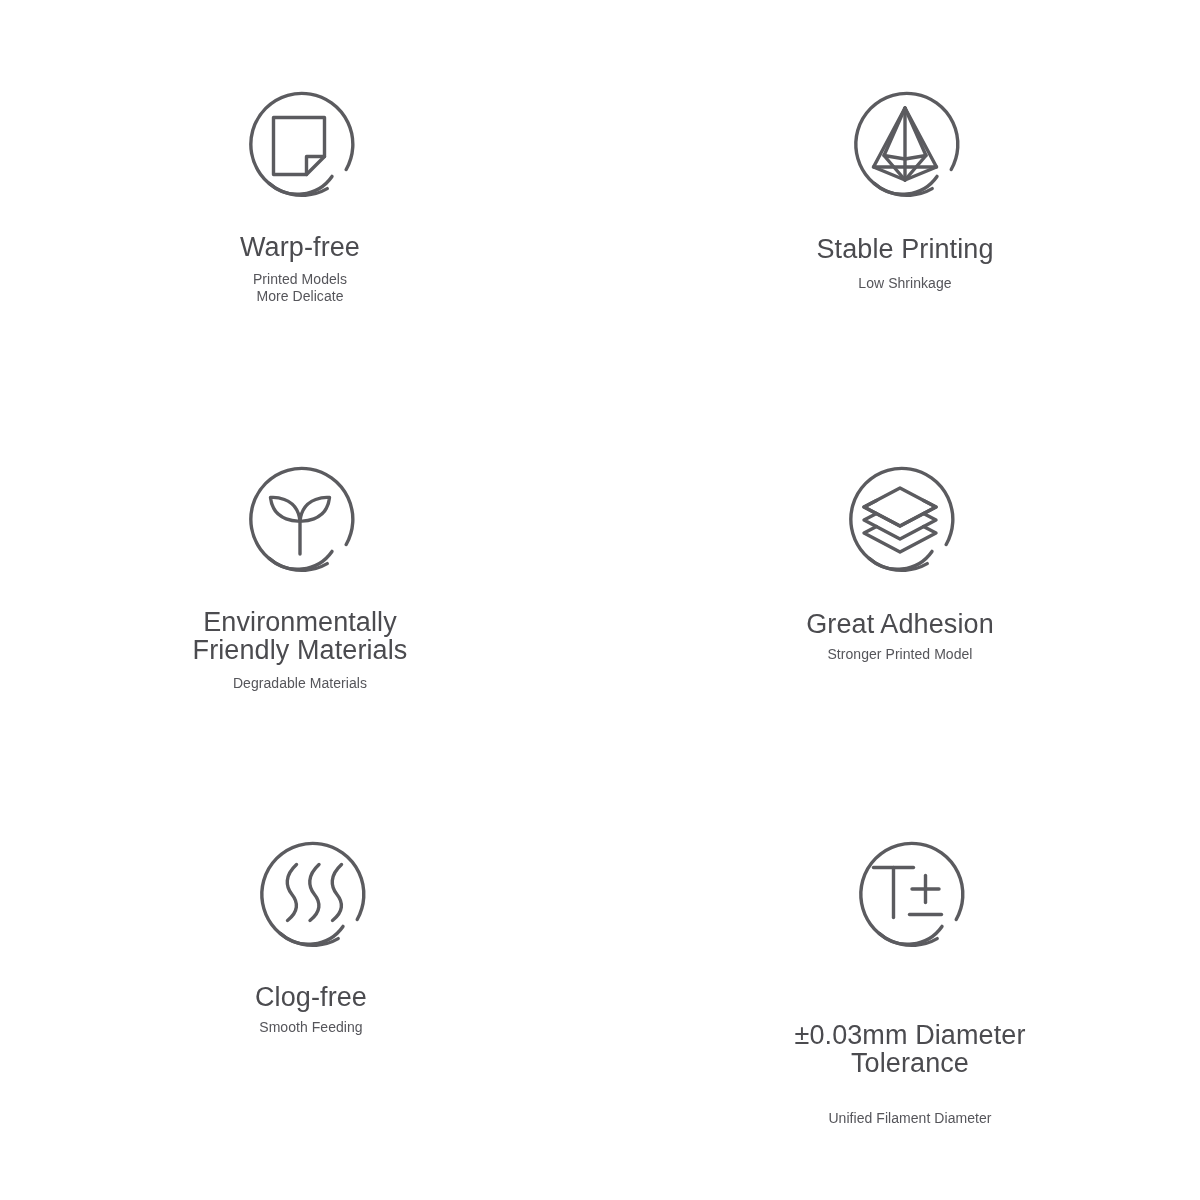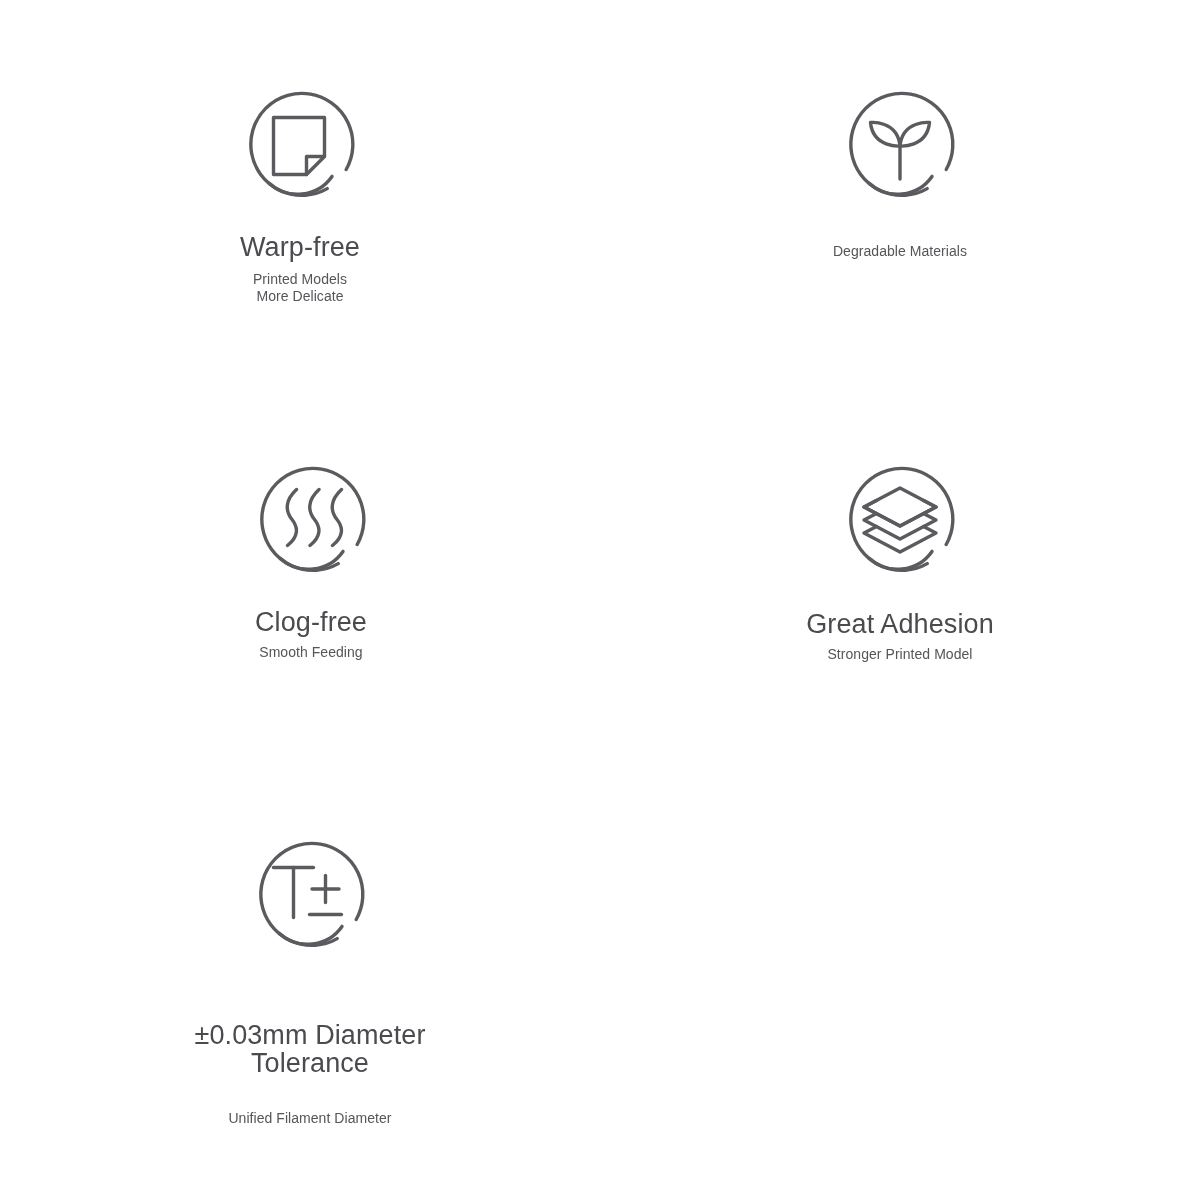--- a/index.html
+++ b/index.html
@@ -108,38 +108,87 @@
         </g>
       </svg>
     </div>
     <div class="feature-text">
       <div class="feature-title">Warp-free</div>
       <div class="feature-sub">Printed Models
 More Delicate</div>
     </div>
   </div>
 
+  <div class="feature-cell cell-1">
+    <div class="icon-wrap">
+      <svg viewBox="0 0 142 142" xmlns="http://www.w3.org/2000/svg">
+        <g fill="none" stroke="#5b5b5f" stroke-width="3.4" stroke-linecap="round" stroke-linejoin="round">
+          <path d="M 117.2 94.5 A 51 51 0 1 0 98.2 113.6"></path>
+          <path d="M 40.2 108.2 A 42 42 0 0 0 103.0 101.4"></path>
+
+          <path d="M 71 33 L 39.5 92 L 102.5 92 Z"></path>
+
+          <path d="M 39.5 92 L 71 105 L 102.5 92"></path>
+
+          <path d="M 71 33 L 71 105"></path>
+
+          <path d="M 71 33 L 50.0 80.5 L 71 105"></path>
+          <path d="M 71 33 L 92.0 80.5 L 71 105"></path>
+
+          <path d="M 50.0 80.5 L 71 84 L 92.0 80.5"></path>
+        </g>
+      </svg>
+    </div>
+    <div class="feature-text">
+      <div class="feature-title">Stable Printing</div>
+      <div class="feature-sub">Low Shrinkage</div>
+    </div>
+  </div>
 
   <div class="feature-cell cell-2">
     <div class="icon-wrap">
       <svg viewBox="0 0 142 142" xmlns="http://www.w3.org/2000/svg">
         <g fill="none" stroke="#5b5b5f" stroke-width="3.4" stroke-linecap="round" stroke-linejoin="round">
           <path d="M 117.2 94.5 A 51 51 0 1 0 98.2 113.6"></path>
           <path d="M 40.2 108.2 A 42 42 0 0 0 103.0 101.4"></path>
 
           <path d="M 71 68 L 71 104"></path>
 
           <path d="M 71 71 C 71 71 44 73 41.5 47.5 C 41.5 47.5 68.5 45 71 71 Z"></path>
 
           <path d="M 71 71 C 71 71 98 73 100.5 47.5 C 100.5 47.5 73.5 45 71 71 Z"></path>
         </g>
       </svg>
     </div>
     <div class="feature-text">
+      <div class="feature-title">Environmentally
+Friendly Materials</div>
       <div class="feature-sub">Degradable Materials</div>
+    </div>
+  </div>
+
+  <div class="feature-cell cell-4">
+    <div class="icon-wrap">
+      <svg viewBox="0 0 142 142" xmlns="http://www.w3.org/2000/svg">
+        <g fill="none" stroke="#5b5b5f" stroke-width="3.4" stroke-linecap="round" stroke-linejoin="round">
+          <path d="M 117.2 94.5 A 51 51 0 1 0 98.2 113.6"></path>
+          <path d="M 40.2 108.2 A 42 42 0 0 0 103.0 101.4"></path>
+
+          <path d="M 71 38 L 107 57 L 71 76 L 35 57 Z"></path>
+
+          <path d="M 47.5 50.5 L 35 57 L 71 76 L 107 57 L 94.5 50.5"></path>
+          <path d="M 47.5 63.5 L 35 70 L 71 89 L 107 70 L 94.5 63.5"></path>
+
+          <path d="M 47.5 76.5 L 35 83 L 71 102 L 107 83 L 94.5 76.5"></path>
+        </g>
+      </svg>
+    </div>
+    <div class="feature-text">
+      <div class="feature-title">Great Adhesion</div>
+      <div class="feature-sub">Stronger Printed Model</div>
     </div>
   </div>
 
   <div class="feature-cell cell-3">
     <div class="icon-wrap">
       <svg viewBox="0 0 142 142" xmlns="http://www.w3.org/2000/svg">
         <g fill="none" stroke="#5b5b5f" stroke-width="3.4" stroke-linecap="round" stroke-linejoin="round">
           <path d="M 117.2 94.5 A 51 51 0 1 0 98.2 113.6"></path>
           <path d="M 40.2 108.2 A 42 42 0 0 0 103.0 101.4"></path>
 
@@ -148,42 +197,20 @@
           <path d="M 101.5 39.5 C 89.5 50.5 90.5 61.5 97.0 69.5 C 103.5 77.5 103.5 87.0 92.5 95.5"></path>
         </g>
       </svg>
     </div>
     <div class="feature-text">
       <div class="feature-title">Clog-free</div>
       <div class="feature-sub">Smooth Feeding</div>
     </div>
   </div>
 
-  <div class="feature-cell cell-4">
-    <div class="icon-wrap">
-      <svg viewBox="0 0 142 142" xmlns="http://www.w3.org/2000/svg">
-        <g fill="none" stroke="#5b5b5f" stroke-width="3.4" stroke-linecap="round" stroke-linejoin="round">
-          <path d="M 117.2 94.5 A 51 51 0 1 0 98.2 113.6"></path>
-          <path d="M 40.2 108.2 A 42 42 0 0 0 103.0 101.4"></path>
-
-          <path d="M 71 38 L 107 57 L 71 76 L 35 57 Z"></path>
-
-          <path d="M 47.5 50.5 L 35 57 L 71 76 L 107 57 L 94.5 50.5"></path>
-          <path d="M 47.5 63.5 L 35 70 L 71 89 L 107 70 L 94.5 63.5"></path>
-
-          <path d="M 47.5 76.5 L 35 83 L 71 102 L 107 83 L 94.5 76.5"></path>
-        </g>
-      </svg>
-    </div>
-    <div class="feature-text">
-      <div class="feature-title">Great Adhesion</div>
-      <div class="feature-sub">Stronger Printed Model</div>
-    </div>
-  </div>
-
   <div class="feature-cell cell-5">
     <div class="icon-wrap">
       <svg viewBox="0 0 142 142" xmlns="http://www.w3.org/2000/svg">
         <g fill="none" stroke="#5b5b5f" stroke-width="3.4" stroke-linecap="round" stroke-linejoin="round">
           <path d="M 117.2 94.5 A 51 51 0 1 0 98.2 113.6"></path>
           <path d="M 40.2 108.2 A 42 42 0 0 0 103.0 101.4"></path>
 
           <path d="M 34.5 42.5 L 74.5 42.5"></path>
           <path d="M 54.5 42.5 L 54.5 92.5"></path>
 

